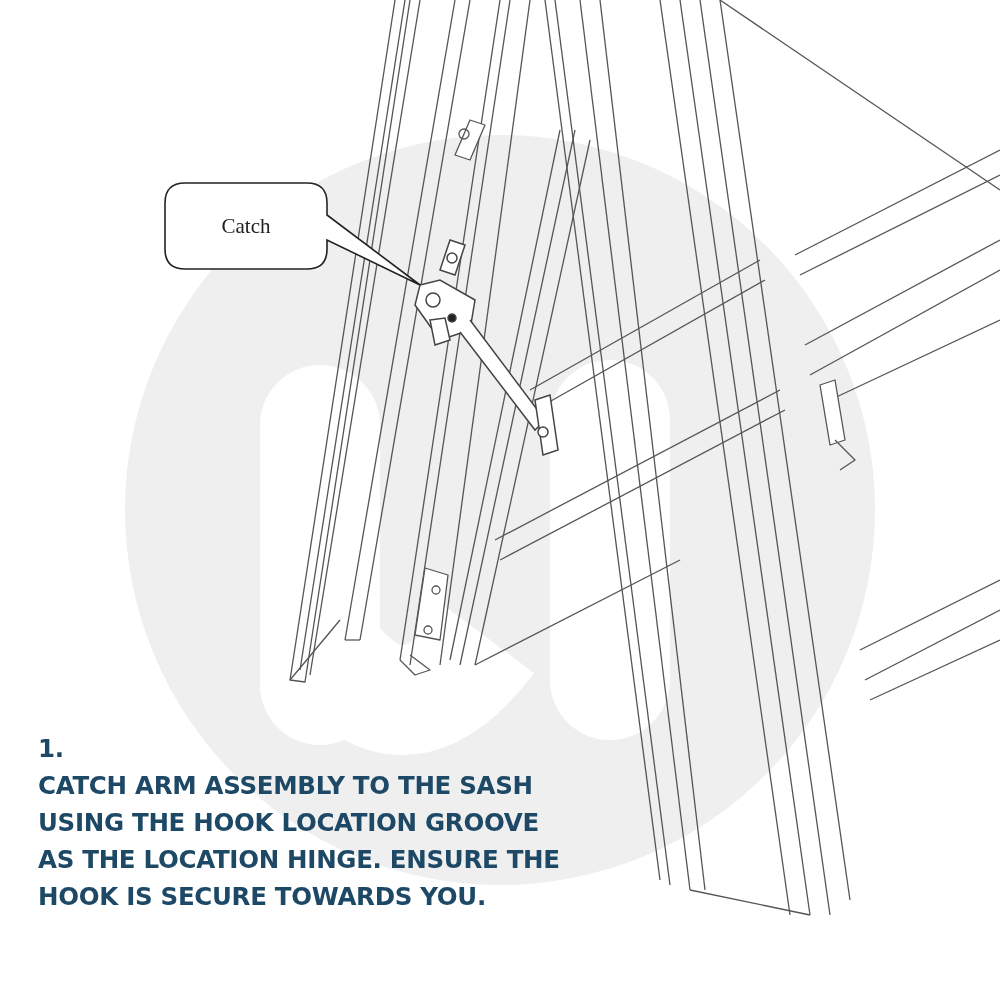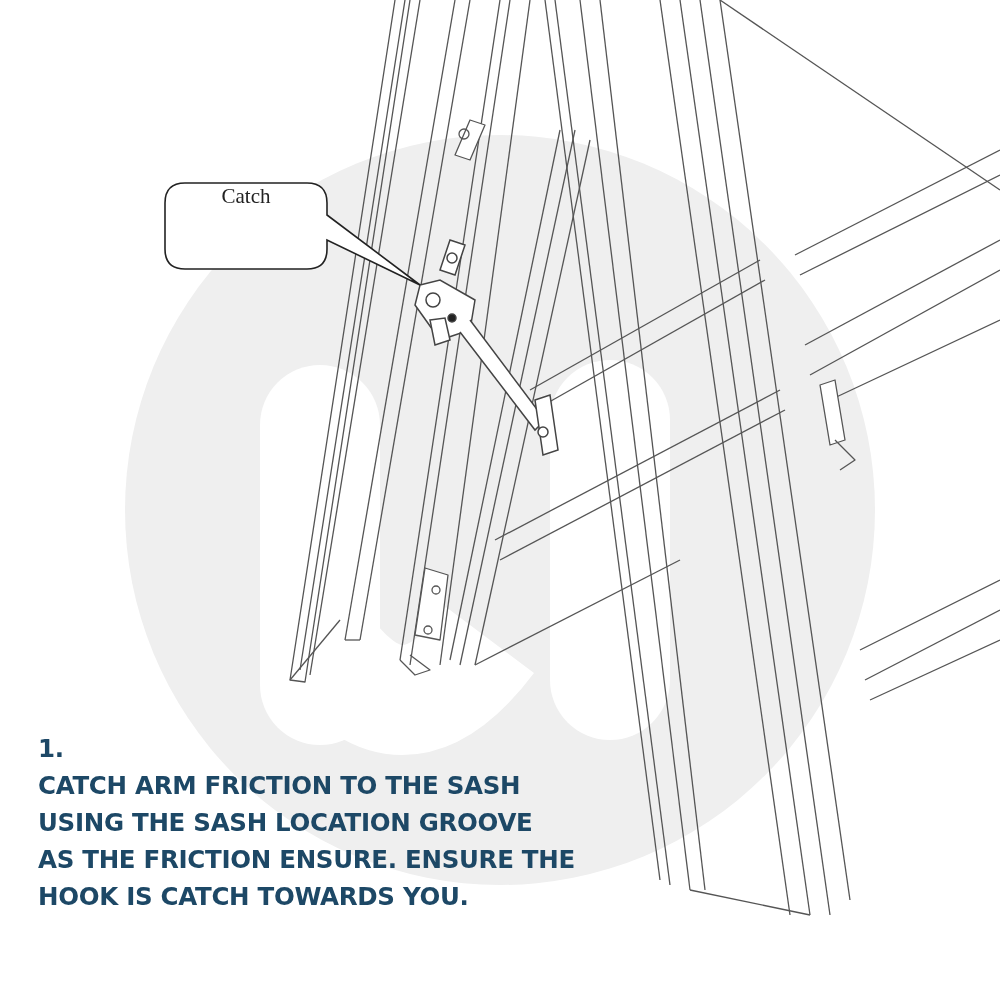--- a/index.html
+++ b/index.html
@@ -1,20 +1,20 @@
 <!DOCTYPE html>
 <html><head>
 <meta charset="utf-8">
 <style>
   html,body{margin:0;padding:0;background:#ffffff;}
   body{width:1000px;height:1000px;position:relative;overflow:hidden;font-family:"Liberation Sans",sans-serif;}
   #art{position:absolute;left:0;top:0;width:1000px;height:1000px;}
   .callout{position:absolute;left:165px;top:183px;width:162px;height:86px;
     font-family:"Liberation Serif",serif;font-size:21px;line-height:27px;color:#222;text-align:center;
-    display:flex;flex-direction:row;justify-content:center;}
+    display:flex;flex-direction:column;justify-content:center;}
   .step{position:absolute;left:38px;top:730px;color:#1d4866;font-family:"DejaVu Sans",sans-serif;
     font-weight:bold;font-size:24.5px;line-height:37px;letter-spacing:-0.3px;}
   .step div{white-space:nowrap;}
 </style>
 </head>
 <body>
 
 <svg id="art" viewBox="0 0 1000 1000" xmlns="http://www.w3.org/2000/svg">
 
   <g>
@@ -95,17 +95,17 @@
     <path d="M185 183 L307 183 Q327 183 327 203 L327 215 L420 285 L327 240 L327 249 Q327 269 307 269 L185 269 Q165 269 165 249 L165 203 Q165 183 185 183 Z" fill="#ffffff" stroke="#222" stroke-width="1.6"></path>
   </g>
 </svg>
 
 <div class="callout">
   <div>Catch</div>
 </div>
 
 <div class="step">
   <div>1.</div>
-  <div>CATCH ARM FRICTION TO THE SASH</div>
-  <div>USING THE SASH LOCATION GROOVE</div>
-  <div>AS THE FRICTION ENSURE. ENSURE THE</div>
-  <div>HOOK IS CATCH TOWARDS YOU.</div>
+  <div>CATCH ARM ASSEMBLY TO THE SASH</div>
+  <div>USING THE HOOK LOCATION GROOVE</div>
+  <div>AS THE LOCATION HINGE. ENSURE THE</div>
+  <div>HOOK IS SECURE TOWARDS YOU.</div>
 </div>
 
 </body></html>

